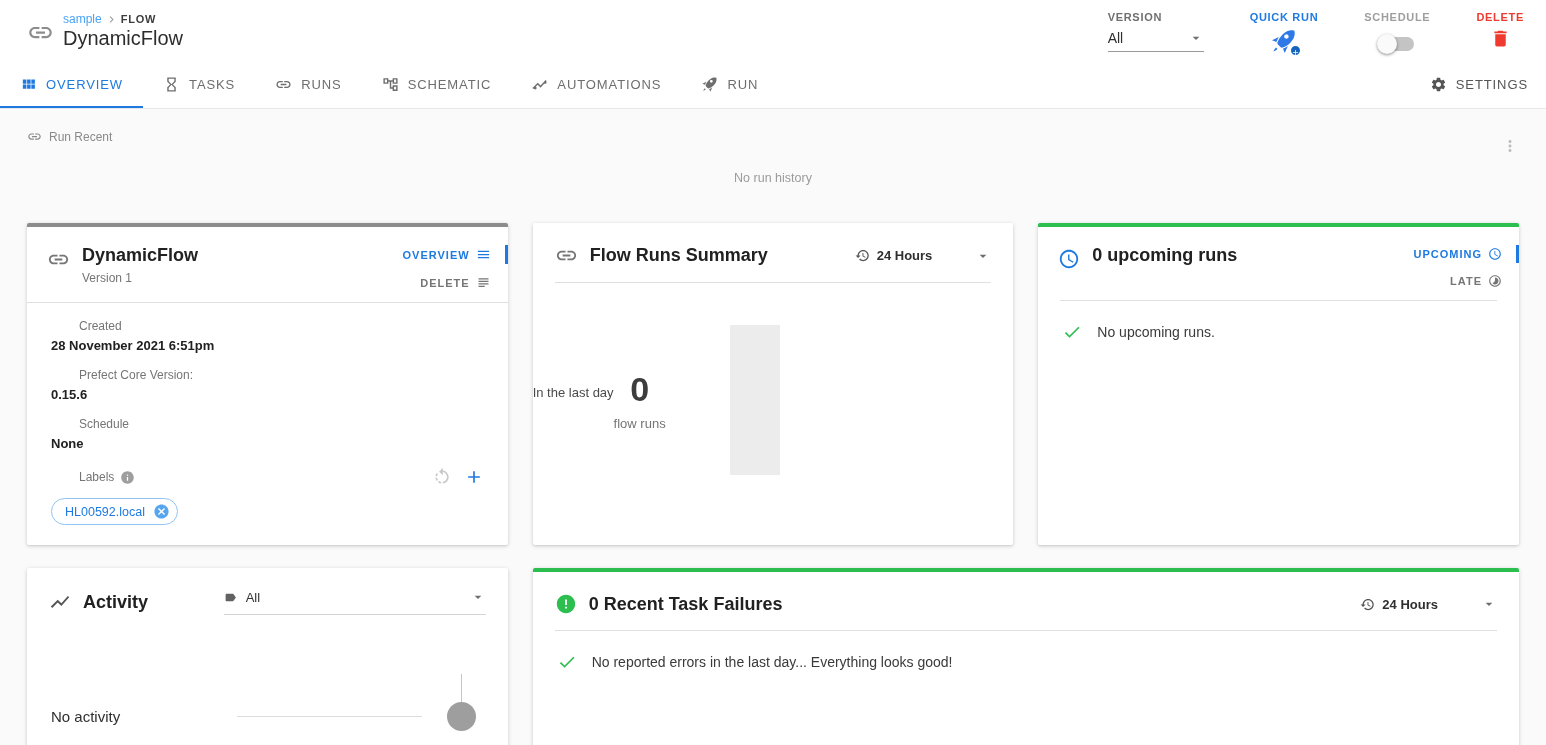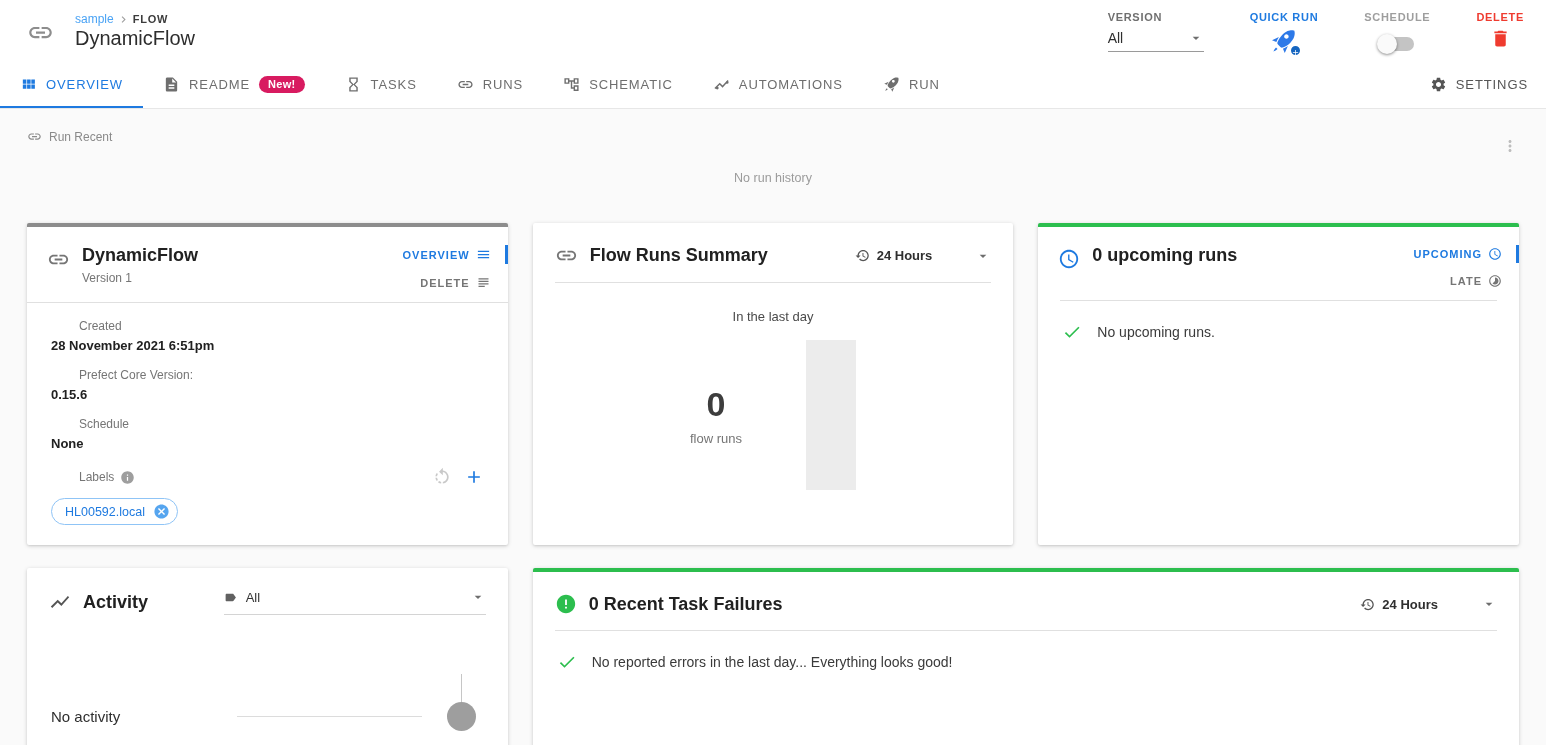--- a/index.html
+++ b/index.html
@@ -10,21 +10,21 @@
     font-family:"Liberation Sans", sans-serif;
   }
   svg { display:block; }
 
   
   .app-header {
     background:#fff; height:62px; display:flex;
     justify-content:space-between; align-items:center;
     padding:0 22px 0 27px;
   }
-  .title-wrap { display:flex; align-items:flex-end; gap:21px; }
+  .title-wrap { display:flex; align-items:flex-end; gap:9px; }
   .flow-logo { color:#8d8d8d; margin-bottom:4px; }
   .breadcrumb { display:flex; align-items:center; gap:2px; font-size:12px; margin-bottom:1px; }
   .breadcrumb a { color:#4aa3f5; text-decoration:none; cursor:pointer; }
   .crumb-sep { color:#9e9e9e; margin:0 1px; }
   .crumb-current { font-size:11px; font-weight:bold; color:#3c3c3c; letter-spacing:.8px; }
   .page-title { font-size:20px; font-weight:400; color:#2d2d2d; margin:1px 0 0; }
 
   .header-right { display:flex; align-items:flex-start; gap:46px; padding-top:4px; }
   .hctl { display:flex; flex-direction:column; align-items:center; gap:5px; }
   .hctl.left-align { align-items:flex-start; }
@@ -118,21 +118,21 @@
   }
   .chip-x { color:#56a5ef; cursor:pointer; }
   .info-ic { color:#9e9e9e; }
   .refresh-ic { color:#c9c9c9; cursor:pointer; }
   .plus-ic { color:#1e7ae0; cursor:pointer; }
 
   
   .tile-head2 { display:flex; align-items:center; padding:21px 22px 15px; }
   .range-select { margin-left:auto; display:flex; align-items:center; gap:7px; font-size:13px; font-weight:bold; color:#2f2f2f; cursor:pointer; }
   .range-select .caret { margin-left:36px; color:#6e6e6e; }
-  .summary-body { display:flex; flex-direction:column; align-items:center; padding-top:26px; }
+  .summary-body { display:flex; flex-direction:row; align-items:center; padding-top:26px; }
   .sum-subtitle { font-size:13px; color:#4a4a4a; }
   .sum-row { display:flex; align-items:center; gap:64px; margin-top:16px; }
   .count-block { text-align:center; }
   .count { font-size:34px; font-weight:600; color:#3d3d3d; }
   .count-label { font-size:13px; color:#757575; margin-top:7px; }
   .bar-placeholder { width:50px; height:150px; background:#ececec; }
 
   
   .check-row { padding:21px 24px; display:flex; align-items:center; gap:15px; font-size:14px; color:#3a3a3a; }
   .check-ic { color:#2cbe4e; }
@@ -224,29 +224,20 @@
 </header>
 
 <nav class="tabbar">
   <div class="tab active">
     <span>
         <svg viewBox="0 0 24 24" width="17" height="17" fill="currentColor">
           <path d="M4 11h5V5H4v6zm0 7h5v-6H4v6zm6 0h5v-6h-5v6zm6 0h5v-6h-5v6zm-6-7h5V5h-5v6zm6-6v6h5V5h-5z"></path>
         </svg>
       </span>
     <span>OVERVIEW</span>
-  </div>
-  <div class="tab">
-    <span>
-        <svg viewBox="0 0 24 24" width="17" height="17" fill="currentColor">
-          <path d="M14 2H6c-1.1 0-2 .9-2 2v16c0 1.1.9 2 2 2h12c1.1 0 2-.9 2-2V8l-6-6zm2 16H8v-2h8v2zm0-4H8v-2h8v2zm-3-5V3.5L18.5 9H13z"></path>
-        </svg>
-      </span>
-    <span>README</span>
-    <span class="badge">New!</span>
   </div>
   <div class="tab">
     <span>
         <svg viewBox="0 0 24 24" width="17" height="17" fill="currentColor">
           <path d="M6 2v6h.01L6 8.01 10 12l-4 4 .01.01H6V22h12v-5.99h-.01L18 16l-4-4 4-3.99-.01-.01H18V2H6zm10 14.5V20H8v-3.5l4-4 4 4zm-4-5l-4-4V4h8v3.5l-4 4z"></path>
         </svg>
       </span>
     <span>TASKS</span>
   </div>
   <div class="tab">

